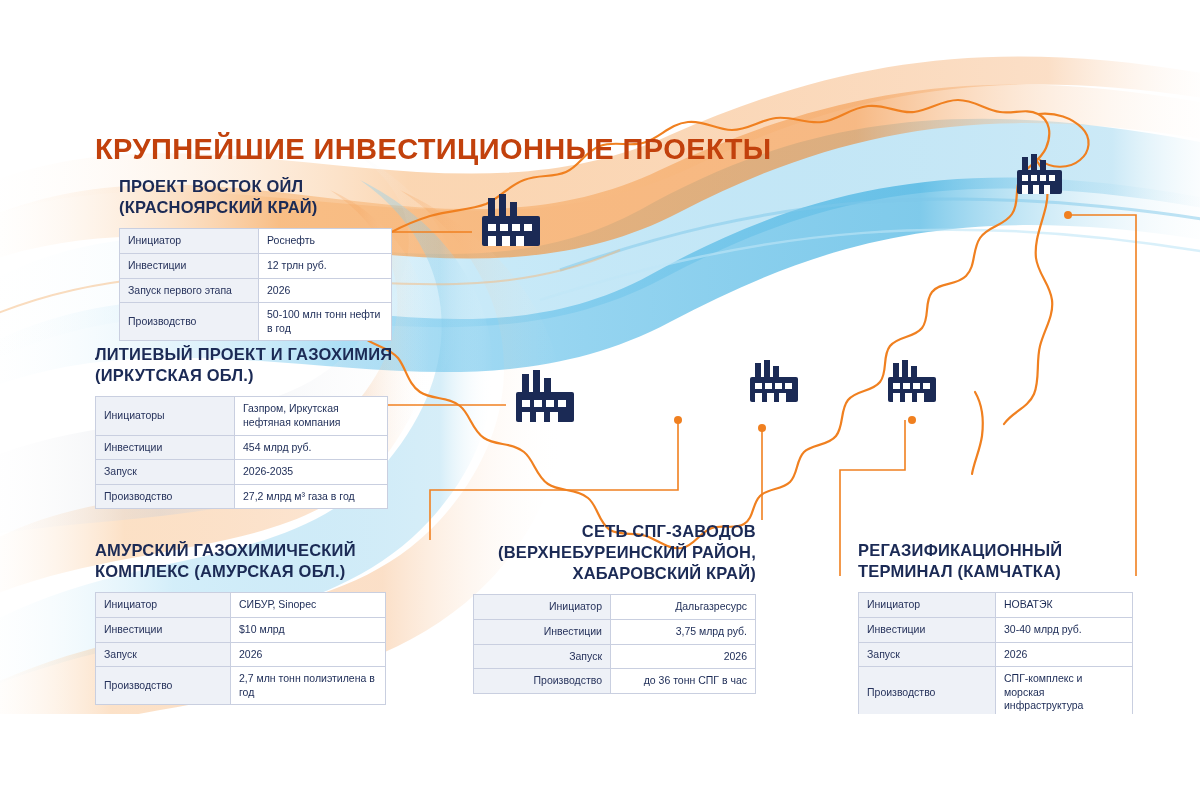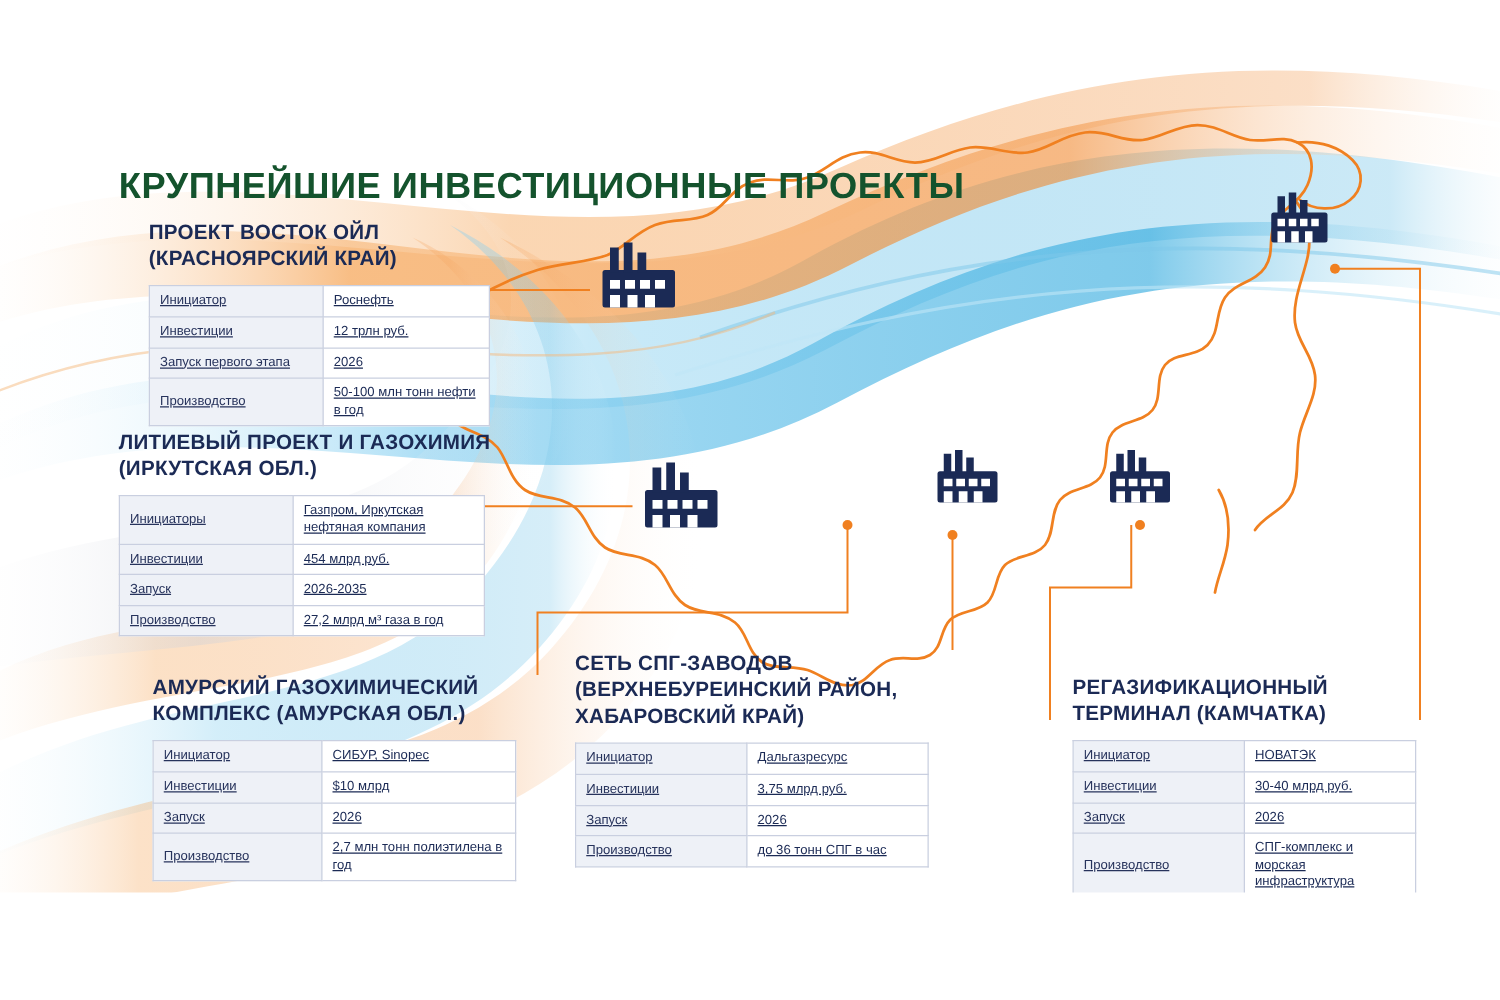--- a/index.html
+++ b/index.html
@@ -52,21 +52,21 @@
   }
 
   
   .main-title {
     position: absolute;
     left: 95px;
     top: 133px;
     font-size: 29px;
     font-weight: bold;
     letter-spacing: 0.4px;
-    color: #14532d;
+    color: #c2410c;
     z-index: 20;
     white-space: nowrap;
   }
 
   
   .project {
     position: absolute;
     z-index: 20;
   }
   .project h2 {
@@ -82,21 +82,20 @@
     border-collapse: collapse;
     font-size: 10.5px;
     color: #1b2a55;
     background: #ffffff;
   }
   table.facts td {
     border: 1px solid #c9cfe0;
     padding: 5px 8px;
     vertical-align: middle;
     line-height: 1.3;
-    text-decoration: underline;
   }
   table.facts td.k {
     background: #eef1f7;
     color: #27335c;
   }
   table.facts td.v {
     background: #ffffff;
     color: #1b2a55;
   }
 
@@ -394,21 +393,21 @@
         <td class="v">2026-2035</td>
       </tr>
       <tr>
         <td class="k">Производство</td>
         <td class="v">27,2 млрд м³ газа в год</td>
       </tr>
     </tbody>
       </table>
   </div>
 
-  <div class="project" id="proj-amur" style="left:95px; top:540px;margin-left:27px;">
+  <div class="project" id="proj-amur" style="left:95px; top:540px;">
     <h2>АМУРСКИЙ ГАЗОХИМИЧЕСКИЙ
 КОМПЛЕКС (АМУРСКАЯ ОБЛ.)</h2>
     <table class="facts">
       <tbody>
           <tr>
         <td class="k">Инициатор</td>
         <td class="v">СИБУР, Sinopec</td>
       </tr>
       <tr>
         <td class="k">Инвестиции</td>
@@ -419,21 +418,21 @@
         <td class="v">2026</td>
       </tr>
       <tr>
         <td class="k">Производство</td>
         <td class="v">2,7 млн тонн полиэтилена в год</td>
       </tr>
     </tbody>
       </table>
   </div>
 
-  <div class="project" id="proj-spg" style="left:460px; top:521px;">
+  <div class="project" id="proj-spg" style="left:473px; top:521px;text-align:right;">
     <h2>СЕТЬ СПГ-ЗАВОДОВ
 (ВЕРХНЕБУРЕИНСКИЙ РАЙОН,
 ХАБАРОВСКИЙ КРАЙ)</h2>
     <table class="facts">
       <tbody>
           <tr>
         <td class="k">Инициатор</td>
         <td class="v">Дальгазресурс</td>
       </tr>
       <tr>

